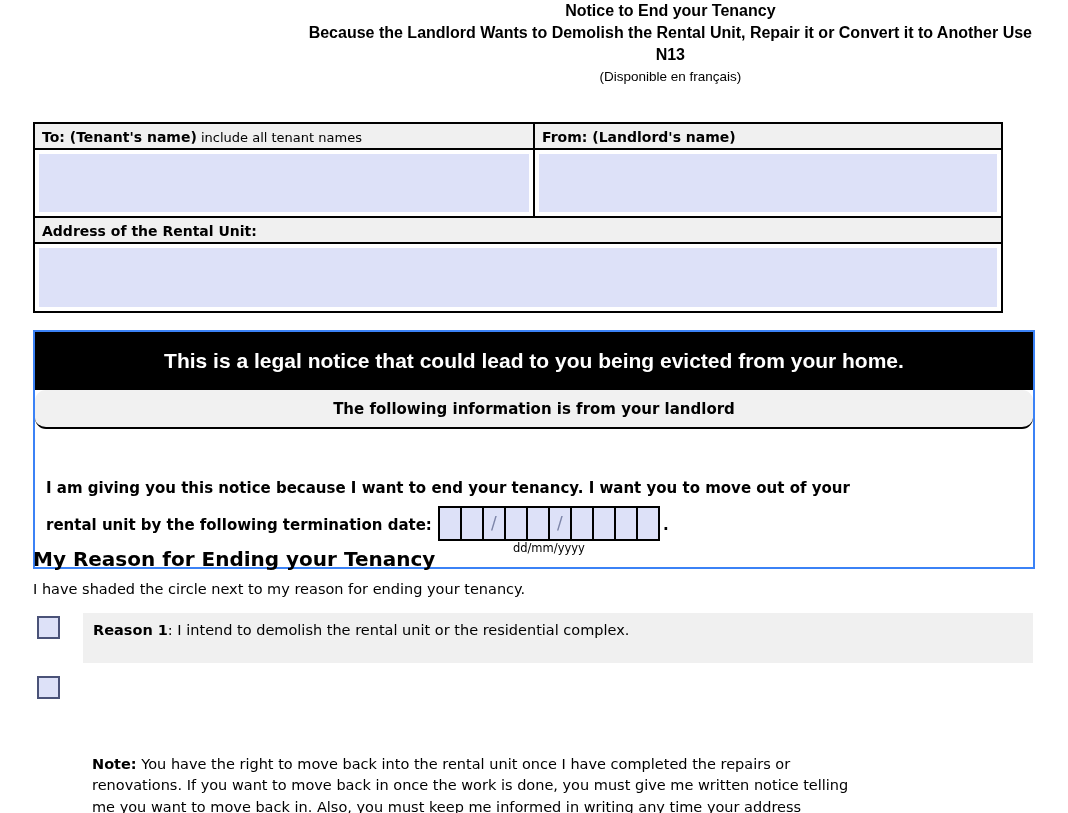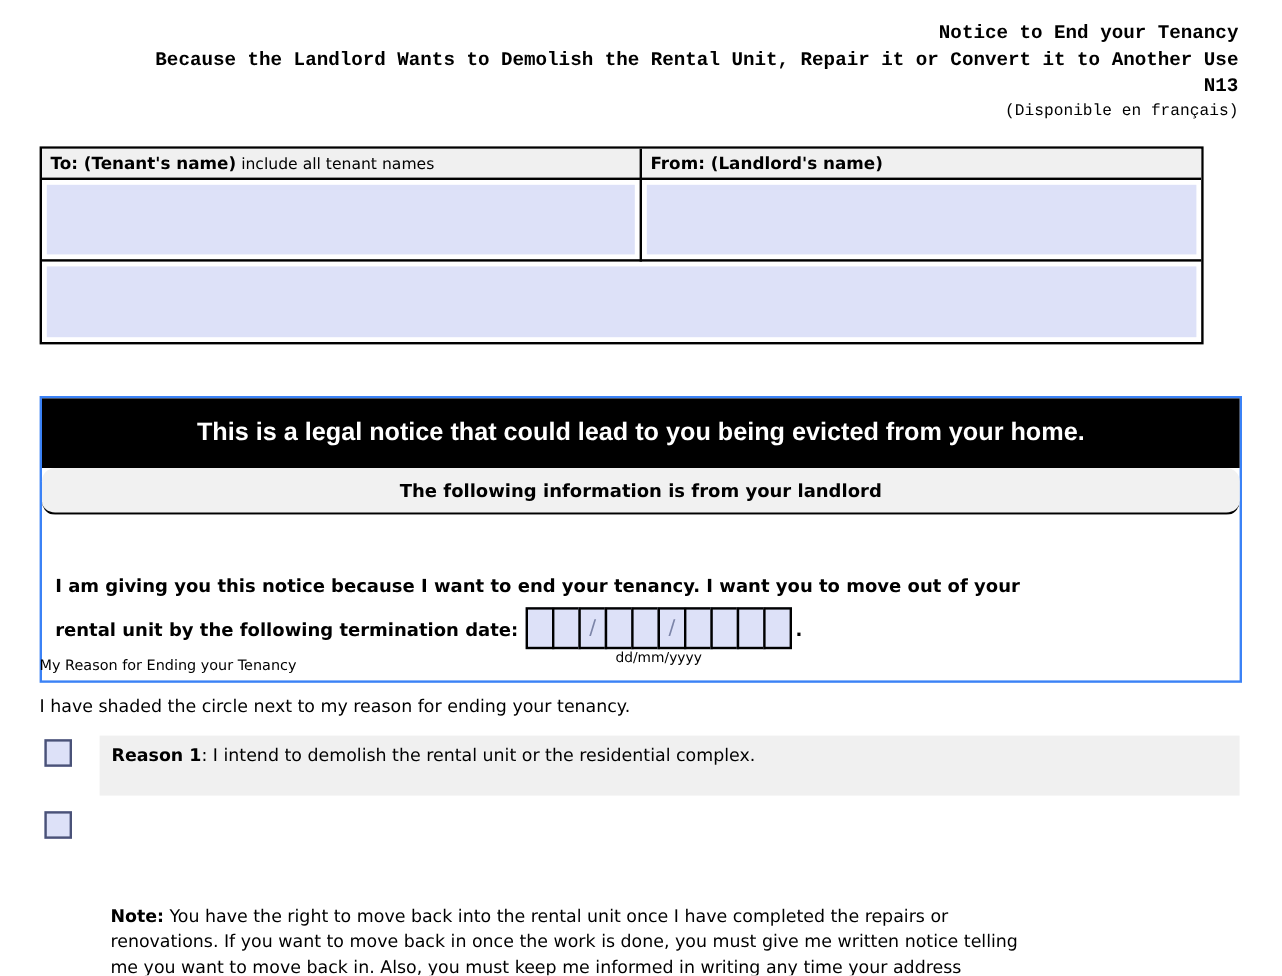--- a/index.html
+++ b/index.html
@@ -4,22 +4,22 @@
 <style>
   html,body { margin:0; padding:0; background:#fff; }
   .page {
     position:relative; width:1068px; height:813px; background:#ffffff;
     font-family:"DejaVu Sans", sans-serif; color:#000; overflow:hidden;
   }
   .b { font-weight:bold; }
 
   
   .doc-header {
-    position:absolute; top:17px; right:36px; text-align:right;
-    font-family:Liberation Mono, monospace;
+    position:absolute; top:0; right:36px; text-align:center;
+    font-family:Liberation Sans, sans-serif;
     font-weight:bold; font-size:16px; line-height:22px; white-space:nowrap;
   }
   .doc-header .fr { font-weight:normal; font-size:13.5px; }
 
   
   .tbl1 {
     position:absolute; left:33px; top:122px; width:970px;
     border:2px solid #000; box-sizing:border-box; background:#fff;
   }
   .trow { display:flex; }
@@ -68,21 +68,21 @@
   .dsep {
     display:flex; align-items:center; justify-content:center;
     color:#7c84a8; font-size:17px; font-weight:normal;
   }
   .dformat {
     position:absolute; top:100%; left:0; width:100%; margin-top:1px;
     text-align:center; font-size:11.5px; font-weight:normal; line-height:13px;
   }
 
   
-  .sec-head { position:absolute; left:33px; top:547px; font-weight:normal; font-size:12px; }
+  .sec-head { position:absolute; left:33px; top:547px; font-weight:bold; font-size:20px; }
   .sec-intro { position:absolute; left:33px; top:581px; font-size:14.5px; }
 
   .chk {
     position:absolute; left:37px; width:19px; height:19px;
     background:#dde1f8; border:2px solid #4a5278;
   }
   .chk1 { top:616px; }
   .chk2 { top:676px; }
 
   .band {
@@ -120,20 +120,23 @@
       </div>
     </div>
     <div class="trow">
       <div class="icell icell-border-bottom tcell-l">
         <div class="field"></div>
       </div>
       <div class="icell icell-border-bottom tcell-r">
         <div class="field"></div>
       </div>
     </div>
+    <div class="hcell">
+      <span class="b">Address of the Rental Unit:</span>
+    </div>
     <div class="addr-input">
       <div class="field"></div>
     </div>
   </div>
 
   <div class="tbl2">
     <div class="banner">This is a legal notice that could lead to you being evicted from your home.</div>
     <div class="subhead">The following information is from your landlord</div>
     <div class="termrow">
       <span>I am giving you this notice because I want to end your tenancy. I want you to move out of your

